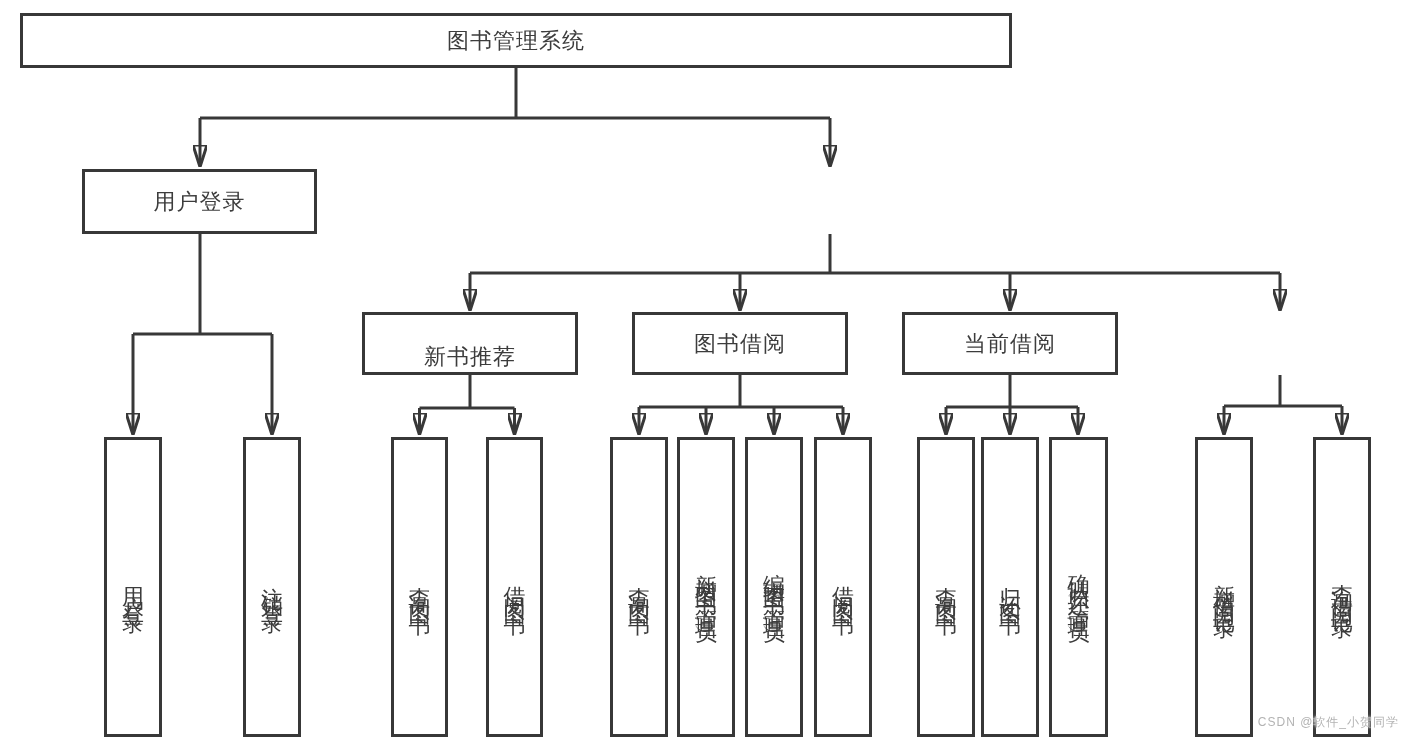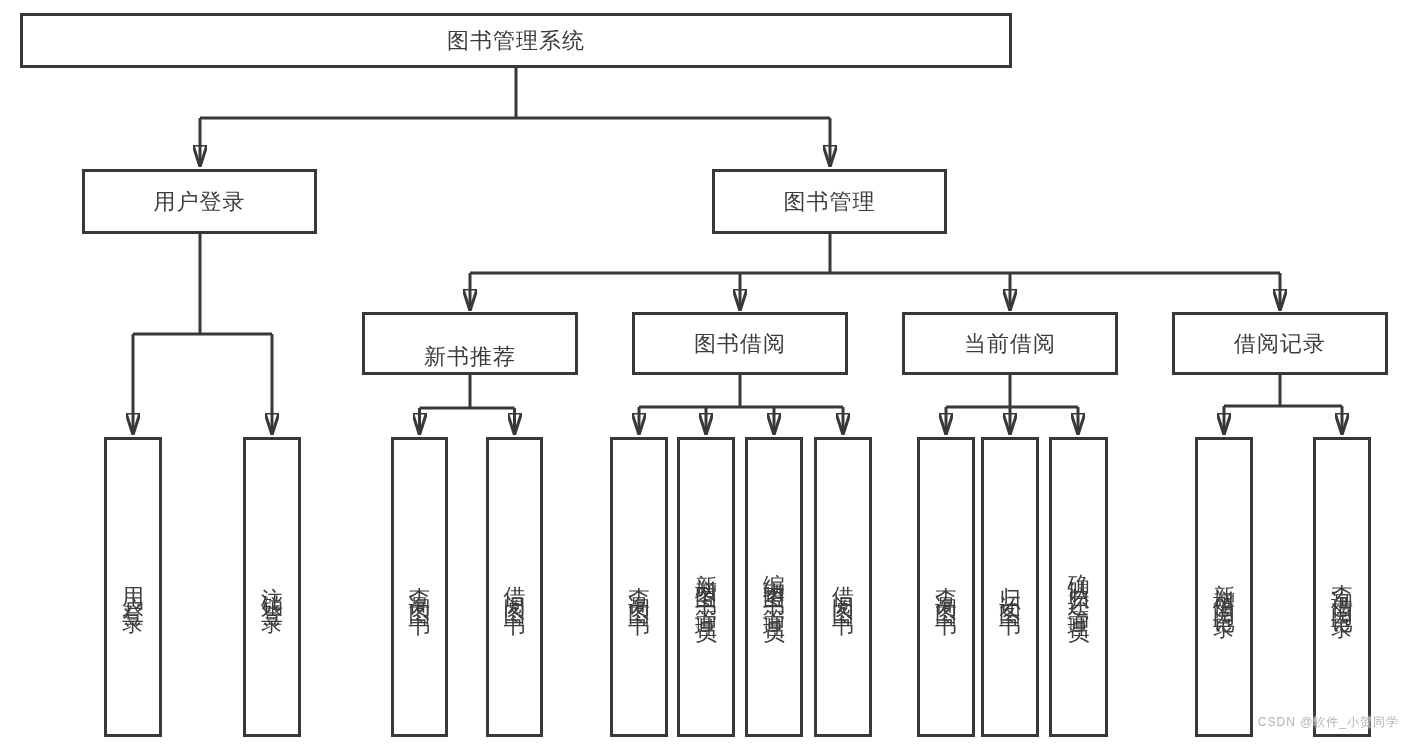--- a/index.html
+++ b/index.html
@@ -109,35 +109,29 @@
     <path d="M1342,406 L1342,434" marker-end="url(#arrow)"></path>
   </svg>
 
   <div class="node h-box" style="left:20px; top:13px; width:992px; height:55px;">
     <span>图书管理系统</span>
   </div>
 
   <div class="node h-box" style="left:82px; top:169px; width:235px; height:65px;">
     <span>用户登录</span>
   </div>
-  <div class="node h-box" style="left:712px; top:169px; width:235px; height:65px;">
-    <span>图书管理</span>
-  </div>
 
   <div class="node h-box" style="left:362px; top:312px; width:216px; height:63px;align-items:flex-end;">
     <span>新书推荐</span>
   </div>
   <div class="node h-box" style="left:632px; top:312px; width:216px; height:63px;">
     <span>图书借阅</span>
   </div>
   <div class="node h-box" style="left:902px; top:312px; width:216px; height:63px;">
     <span>当前借阅</span>
-  </div>
-  <div class="node h-box" style="left:1172px; top:312px; width:216px; height:63px;">
-    <span>借阅记录</span>
   </div>
 
   <div class="node v-box" style="left:104px; top:437px; width:58px; height:300px;">
     <span>用户登录</span>
   </div>
   <div class="node v-box" style="left:243px; top:437px; width:58px; height:300px;">
     <span>注销登录</span>
   </div>
 
   <div class="node v-box" style="left:391px; top:437px; width:57px; height:300px;">

